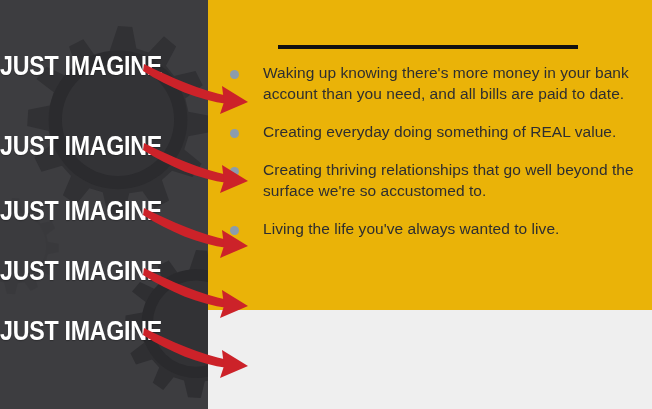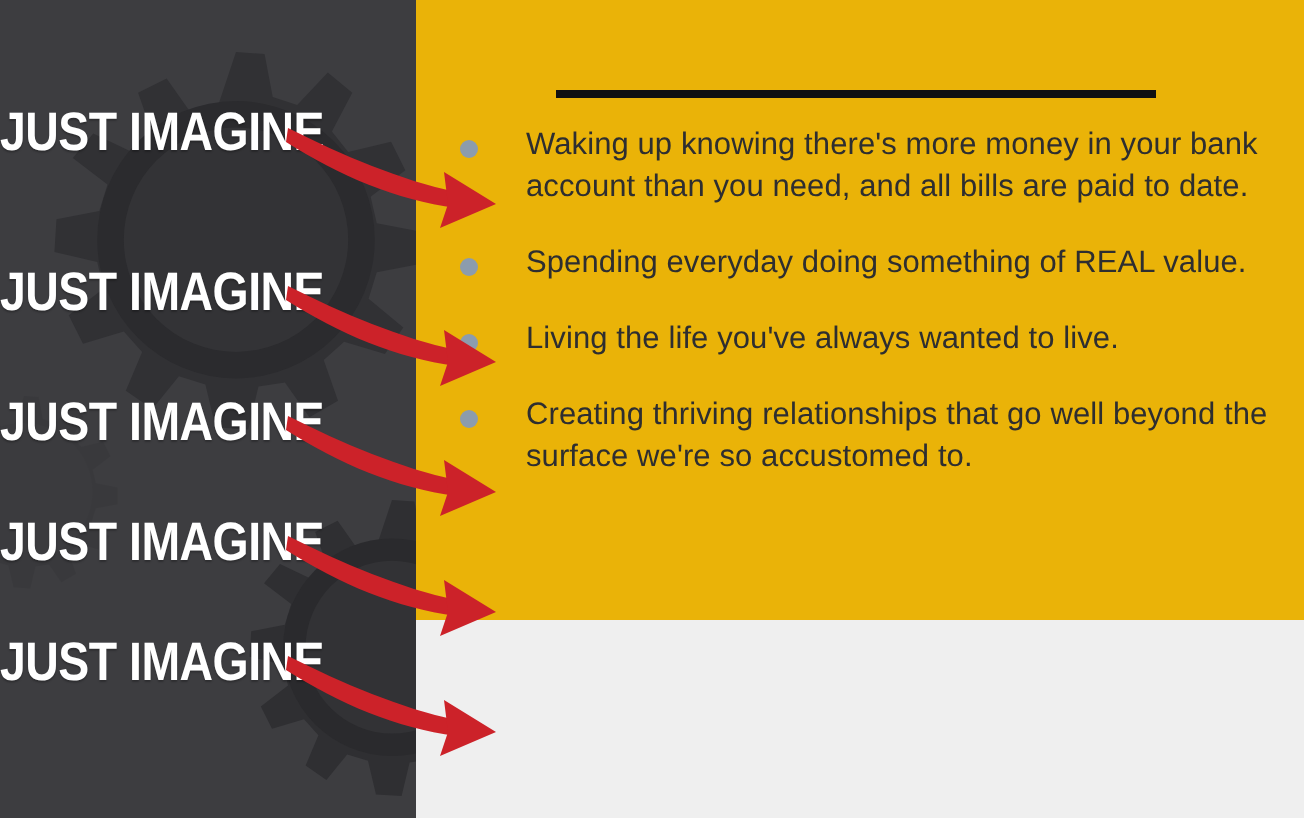--- a/index.html
+++ b/index.html
@@ -154,31 +154,31 @@
     <div class="bullets">
 
       <div class="bullet-row">
         <span class="bullet-dot"></span>
         <span class="bullet-text">Waking up knowing there's more money in your bank account than you need, and all bills are paid to date.</span>
       </div>
 
 
       <div class="bullet-row">
         <span class="bullet-dot"></span>
-        <span class="bullet-text">Spending everyday doing something of REAL value.</span>
+        <span class="bullet-text">Creating everyday doing something of REAL value.</span>
+      </div>
+
+      <div class="bullet-row">
+        <span class="bullet-dot"></span>
+        <span class="bullet-text">Creating thriving relationships that go well beyond the surface we're so accustomed to.</span>
       </div>
 
       <div class="bullet-row">
         <span class="bullet-dot"></span>
         <span class="bullet-text">Living the life you've always wanted to live.</span>
-      </div>
-
-      <div class="bullet-row">
-        <span class="bullet-dot"></span>
-        <span class="bullet-text">Creating thriving relationships that go well beyond the surface we're so accustomed to.</span>
       </div>
 
     </div>
   </div>
 
   <svg class="arrows" viewBox="0 0 652 409" width="652" height="409">
     <defs>
 
       <g id="swoosh">
         <path d="M0,0

